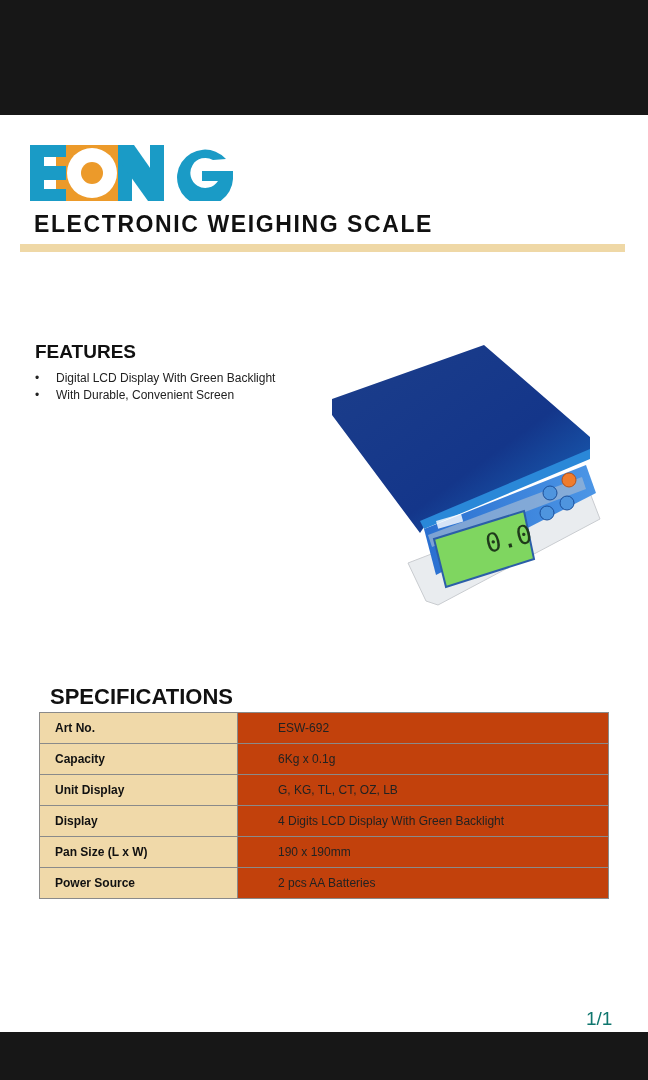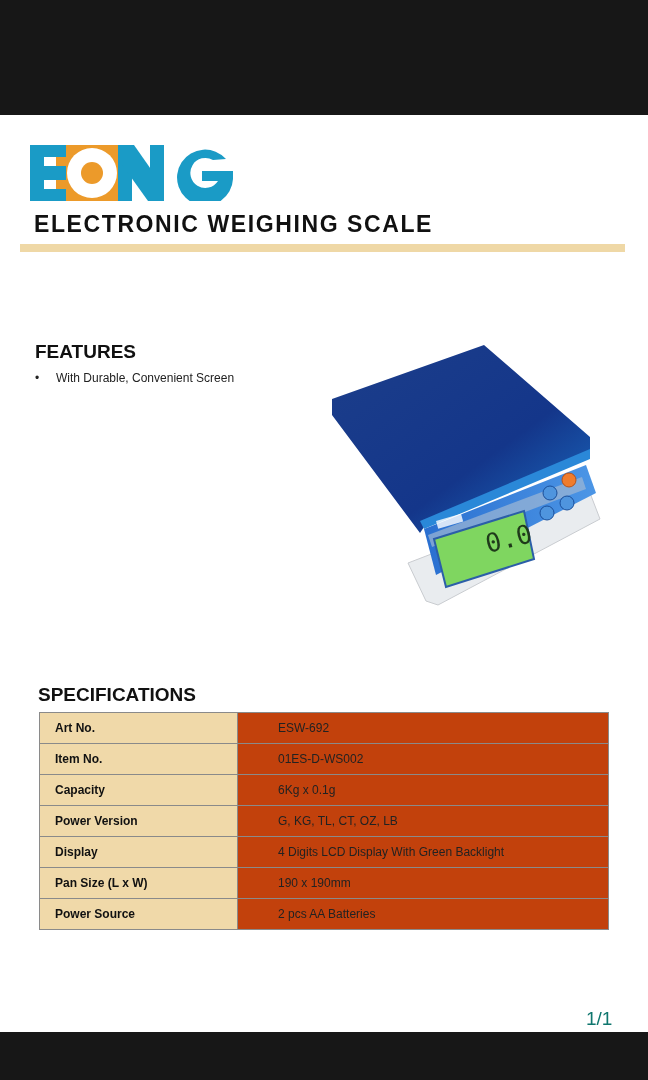--- a/index.html
+++ b/index.html
@@ -19,21 +19,21 @@
   }
   .title-rule { position: absolute; left: 20px; top: 244px; width: 605px; height: 8px; background: #efd8a6; }
 
   .features-title { position: absolute; left: 35px; top: 341px; font-size: 19px; font-weight: bold; color: #111; }
   .features-list { position: absolute; left: 35px; top: 370px; margin: 0; padding: 0; list-style: none; }
   .features-list li { position: relative; padding-left: 21px; font-size: 12px; line-height: 17px; color: #222; }
   .features-list li::before { content: "•"; position: absolute; left: 0; top: 0; font-size: 12px; }
 
   .product-image { position: absolute; left: 328px; top: 343px; width: 282px; height: 265px; }
 
-  .specs-title { position: absolute; left: 38px; top: 684px; font-size: 19px; font-weight: bold; color: #111; }
+  .specs-title { position: absolute; left: 50px; top: 684px; font-size: 22px; font-weight: bold; color: #111; }
   .specs-table {
     position: absolute; left: 39px; top: 712px; width: 570px;
     border-collapse: collapse; table-layout: fixed;
   }
   .specs-table td { border: 1px solid #8a8a8a; height: 30px; padding: 0; font-size: 12px; color: #222; }
   .specs-table td.label { width: 182px; background: #f0d9a9; font-weight: bold; padding-left: 15px; color: #111; }
   .specs-table td.value { padding-left: 40px; background: #c2410c; }
 
   .page-indicator { position: absolute; left: 586px; top: 1008px; font-size: 19px; color: #0f766e; }
 </style>
@@ -61,20 +61,21 @@
   <rect x="120" y="0" width="14" height="56" fill="#1a9bc6"></rect>
 
   <path d="M196 14 A28 28 0 1 0 203 34 L203 26 L172 26 L172 36 L188 36 A15 15 0 1 1 183 15 Z" fill="#1a9bc6"></path>
 </svg>
 
 <div class="doc-title">ELECTRONIC WEIGHING SCALE</div>
 <div class="title-rule"></div>
 
 <div class="features-title">FEATURES</div>
 <ul class="features-list">
+  <li>Digital LCD Display With Green Backlight</li>
   <li>With Durable, Convenient Screen</li>
 </ul>
 
 <svg class="product-image" viewBox="0 0 282 265">
   <defs>
     <linearGradient id="pan" x1="0" y1="0" x2="1" y2="1">
       <stop offset="0" stop-color="#1c3e8a"></stop>
       <stop offset="0.6" stop-color="#14368a"></stop>
       <stop offset="1" stop-color="#1a6ec4"></stop>
     </linearGradient>
@@ -104,29 +105,25 @@
 </svg>
 
 <div class="specs-title">SPECIFICATIONS</div>
 <table class="specs-table">
   <tbody>
     <tr>
       <td class="label">Art No.</td>
       <td class="value">ESW-692</td>
     </tr>
     <tr>
-      <td class="label">Item No.</td>
-      <td class="value">01ES-D-WS002</td>
-    </tr>
-    <tr>
       <td class="label">Capacity</td>
       <td class="value">6Kg x 0.1g</td>
     </tr>
     <tr>
-      <td class="label">Power Version</td>
+      <td class="label">Unit Display</td>
       <td class="value">G, KG, TL, CT, OZ, LB</td>
     </tr>
     <tr>
       <td class="label">Display</td>
       <td class="value">4 Digits LCD Display With Green Backlight</td>
     </tr>
     <tr>
       <td class="label">Pan Size (L x W)</td>
       <td class="value">190 x 190mm</td>
     </tr>

